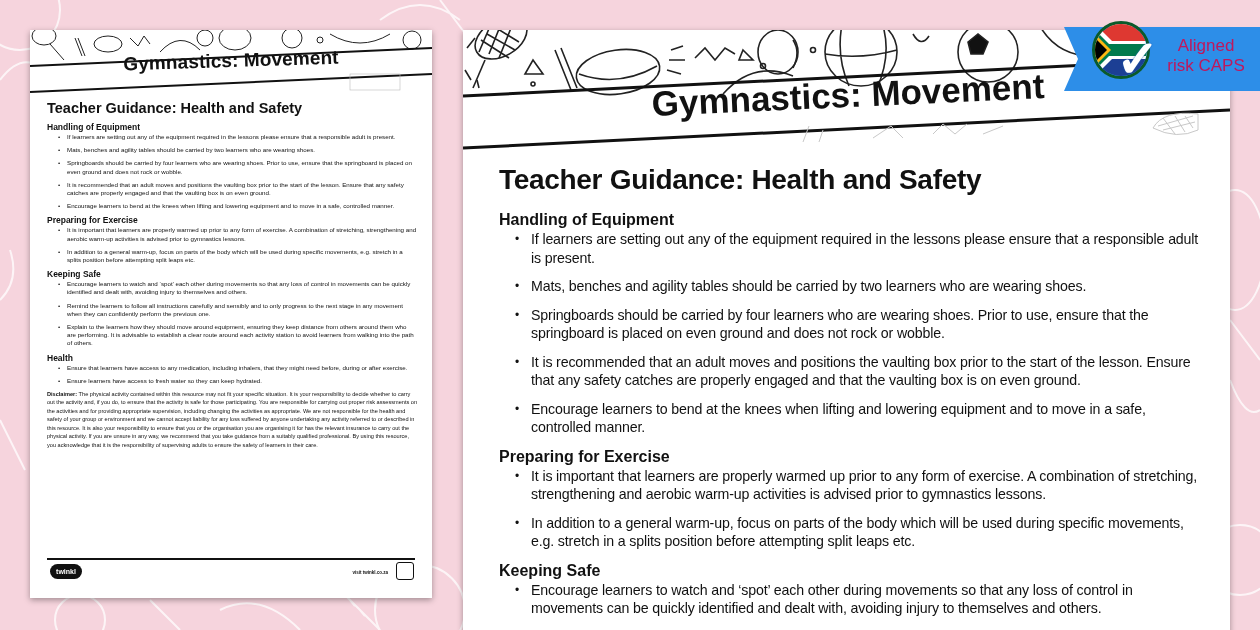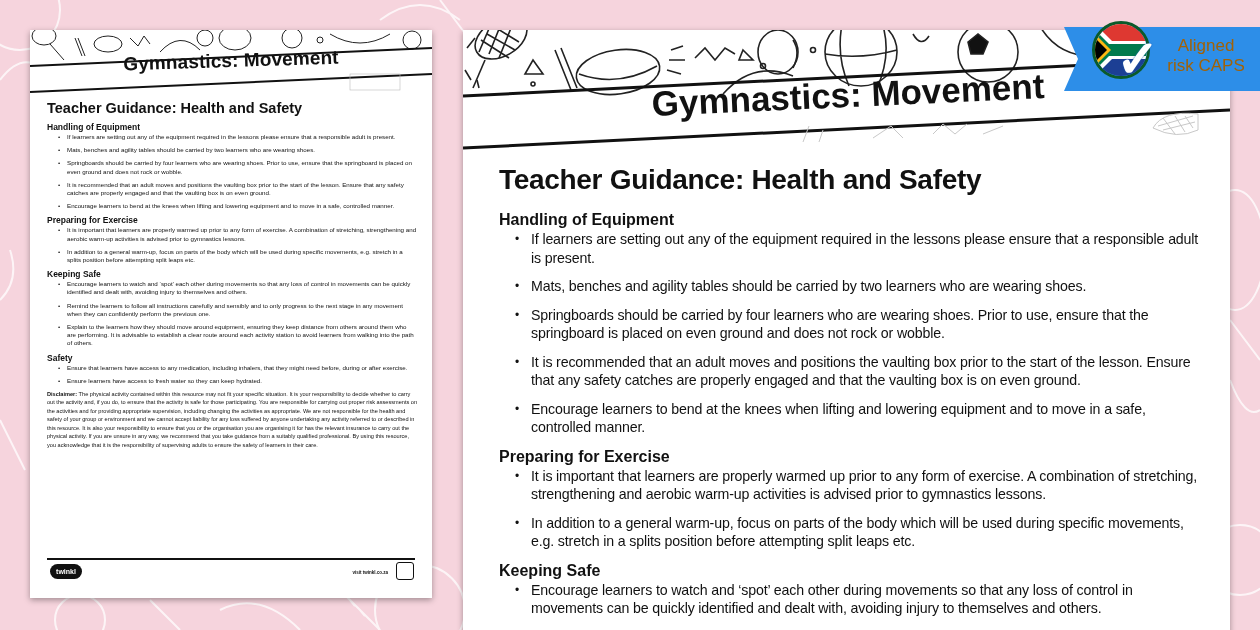--- a/index.html
+++ b/index.html
@@ -75,21 +75,21 @@
     }
     .caps-badge .flag {
       position: absolute; left: 28px; top: -6px; width: 58px; height: 58px; border-radius: 50%;
       overflow: hidden; border: 3px solid #0b5a2a;
     }
     .caps-badge .check {
       position: absolute; left: 52px; top: 6px; color: #fff; font-size: 52px; line-height: 52px; font-weight: bold;
       text-shadow: 0 0 2px #1d5fb0;
     }
     .caps-badge .label {
-      position: absolute; left: 92px; top: 9px; width: 100px; color: #a16207; font-size: 17px; line-height: 20px;
+      position: absolute; left: 92px; top: 9px; width: 100px; color: #be185d; font-size: 17px; line-height: 20px;
       text-align: center;
     }
   </style>
 </head>
 <body>
 
 <svg class="bg-doodles" viewBox="0 0 1260 630">
   <g fill="none" stroke="#fff" stroke-width="2" opacity="0.75">
     <circle cx="20" cy="10" r="40"></circle>
     <path d="M0 80 Q30 40 60 90 T120 80"></path>
@@ -145,21 +145,21 @@
       <li>In addition to a general warm-up, focus on parts of the body which will be used during specific movements, e.g. stretch in a splits position before attempting split leaps etc.</li>
     </ul>
 
     <div class="h2">Keeping Safe</div>
     <ul>
       <li>Encourage learners to watch and ‘spot’ each other during movements so that any loss of control in movements can be quickly identified and dealt with, avoiding injury to themselves and others.</li>
       <li>Remind the learners to follow all instructions carefully and sensibly and to only progress to the next stage in any movement when they can confidently perform the previous one.</li>
       <li>Explain to the learners how they should move around equipment, ensuring they keep distance from others around them who are performing. It is advisable to establish a clear route around each activity station to avoid learners from walking into the path of others.</li>
     </ul>
 
-    <div class="h2">Safety</div>
+    <div class="h2">Health</div>
     <ul>
       <li>Ensure that learners have access to any medication, including inhalers, that they might need before, during or after exercise.</li>
       <li>Ensure learners have access to fresh water so they can keep hydrated.</li>
     </ul>
 
     <div class="disclaimer"><b>Disclaimer:</b><span> The physical activity contained within this resource may not fit your specific situation. It is your responsibility to decide whether to carry out the activity and, if you do, to ensure that the activity is safe for those participating. You are responsible for carrying out proper risk assessments on the activities and for providing appropriate supervision, including changing the activities as appropriate. We are not responsible for the health and safety of your group or environment and we cannot accept liability for any loss suffered by anyone undertaking any activity referred to or described in this resource. It is also your responsibility to ensure that you or the organisation you are organising it for has the relevant insurance to carry out the physical activity. If you are unsure in any way, we recommend that you take guidance from a suitably qualified professional. By using this resource, you acknowledge that it is the responsibility of supervising adults to ensure the safety of learners in their care.</span></div>
   </div>
 
   <div class="footer-rule"></div>
   <div class="logo">twinkl</div>

